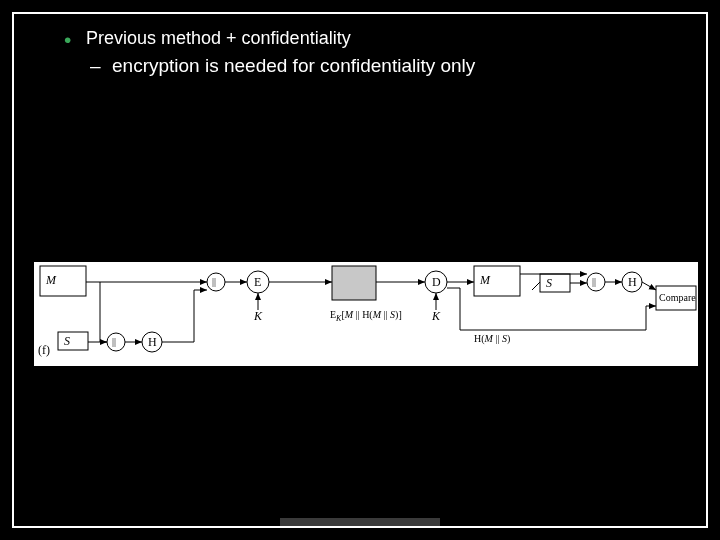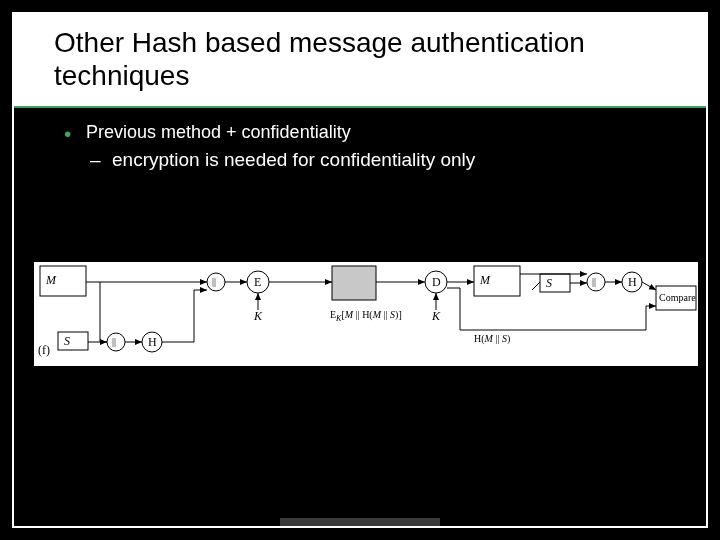--- a/index.html
+++ b/index.html
@@ -74,23 +74,20 @@
     width: 160px;
     height: 8px;
     background: #3a3a3a;
   }
 </style>
 </head>
 <body>
 
 <div class="slide">
 
-  <div class="title-area">
-    <h1>Other Hash based message authentication techniques</h1>
-  </div>
 
   <div class="body-area">
     <div class="bullet-l1">Previous method + confidentiality</div>
     <div class="bullet-l2">encryption is needed for confidentiality only</div>
   </div>
 
   <div class="diagram-strip">
     <svg viewBox="0 0 664 104" width="664" height="104">
       <style>
         .ln { stroke:#000; stroke-width:1; fill:none; }

